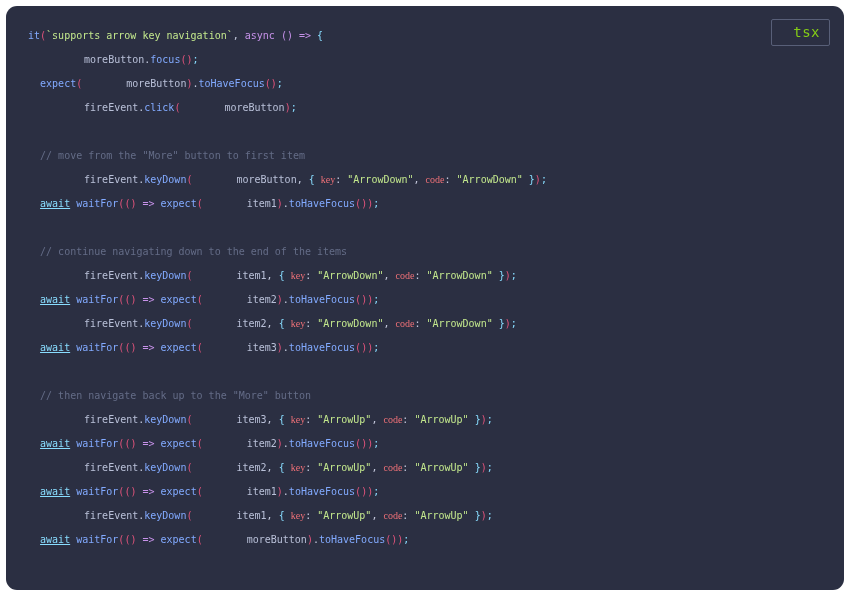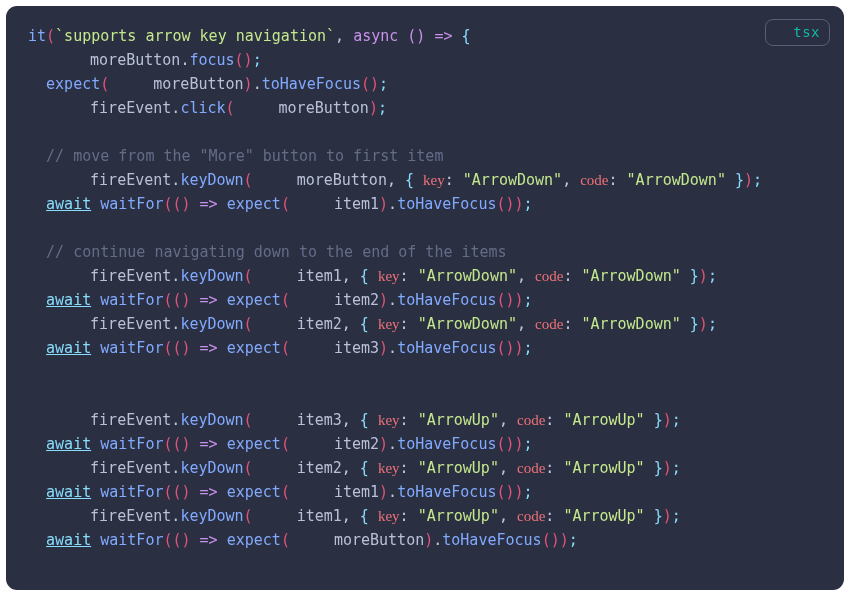--- a/index.html
+++ b/index.html
@@ -24,47 +24,47 @@
     border-radius: 11px;
     box-sizing: border-box;
     overflow: hidden;
   }
 
   .lang-badge {
     position: absolute;
     top: 13px;
     right: 14px;
     border: 1px solid #585f78;
-    border-radius: 8px;
-    color: #14b8a6;
+    border-radius: 2px;
+    color: #84cc16;
     font-family: "DejaVu Sans Mono", monospace;
     font-size: 14px;
     line-height: 1;
-    padding: 5px 9px 6px 27px;
+    padding: 5px 9px 6px 21px;
     letter-spacing: 0.5px;
     background: transparent;
     user-select: none;
   }
 
   .code-scroll {
     position: absolute;
     left: 0;
     top: 0;
     right: 0;
     bottom: 0;
     padding: 18px 16px 16px 22px;
     box-sizing: border-box;
     overflow: hidden;
   }
 
   pre.code {
     margin: 0;
     padding: 0;
     font-family: "DejaVu Sans Mono", monospace;
-    font-size: 15px;
+    font-size: 10px;
     line-height: 24px;
     color: #c3c8dc;
     white-space: pre;
     tab-size: 2;
   }
 
   .ln { display: block; min-height: 24px; }
 
   
   .t-plain   { color: #c3c8dc; }
@@ -94,21 +94,21 @@
 </span><span class="ln"><span class="t-plain">  </span><span class="t-comment">// move from the "More" button to first item</span>
 </span><span class="ln"><span class="t-plain">  </span><span class="t-ident">fireEvent</span><span class="t-plain">.</span><span class="t-fn">keyDown</span><span class="t-paren">(</span><span class="t-ident">moreButton</span><span class="t-plain">,</span><span class="t-plain"> </span><span class="t-brace">{</span><span class="t-plain"> </span><span class="t-prop">key</span><span class="t-plain">:</span><span class="t-plain"> </span><span class="t-string">"ArrowDown"</span><span class="t-plain">,</span><span class="t-plain"> </span><span class="t-prop">code</span><span class="t-plain">:</span><span class="t-plain"> </span><span class="t-string">"ArrowDown"</span><span class="t-plain"> </span><span class="t-brace">}</span><span class="t-paren">)</span><span class="t-semi">;</span>
 </span><span class="ln"><span class="t-plain">  </span><span class="t-await">await</span><span class="t-plain"> </span><span class="t-fn">waitFor</span><span class="t-paren">(</span><span class="t-paren">()</span><span class="t-plain"> </span><span class="t-arrow">=&gt;</span><span class="t-plain"> </span><span class="t-fn">expect</span><span class="t-paren">(</span><span class="t-ident">item1</span><span class="t-paren">)</span><span class="t-plain">.</span><span class="t-fn">toHaveFocus</span><span class="t-paren">(</span><span class="t-paren">))</span><span class="t-semi">;</span>
 </span><span class="ln">
 </span><span class="ln"><span class="t-plain">  </span><span class="t-comment">// continue navigating down to the end of the items</span>
 </span><span class="ln"><span class="t-plain">  </span><span class="t-ident">fireEvent</span><span class="t-plain">.</span><span class="t-fn">keyDown</span><span class="t-paren">(</span><span class="t-ident">item1</span><span class="t-plain">,</span><span class="t-plain"> </span><span class="t-brace">{</span><span class="t-plain"> </span><span class="t-prop">key</span><span class="t-plain">:</span><span class="t-plain"> </span><span class="t-string">"ArrowDown"</span><span class="t-plain">,</span><span class="t-plain"> </span><span class="t-prop">code</span><span class="t-plain">:</span><span class="t-plain"> </span><span class="t-string">"ArrowDown"</span><span class="t-plain"> </span><span class="t-brace">}</span><span class="t-paren">)</span><span class="t-semi">;</span>
 </span><span class="ln"><span class="t-plain">  </span><span class="t-await">await</span><span class="t-plain"> </span><span class="t-fn">waitFor</span><span class="t-paren">(</span><span class="t-paren">()</span><span class="t-plain"> </span><span class="t-arrow">=&gt;</span><span class="t-plain"> </span><span class="t-fn">expect</span><span class="t-paren">(</span><span class="t-ident">item2</span><span class="t-paren">)</span><span class="t-plain">.</span><span class="t-fn">toHaveFocus</span><span class="t-paren">(</span><span class="t-paren">))</span><span class="t-semi">;</span>
 </span><span class="ln"><span class="t-plain">  </span><span class="t-ident">fireEvent</span><span class="t-plain">.</span><span class="t-fn">keyDown</span><span class="t-paren">(</span><span class="t-ident">item2</span><span class="t-plain">,</span><span class="t-plain"> </span><span class="t-brace">{</span><span class="t-plain"> </span><span class="t-prop">key</span><span class="t-plain">:</span><span class="t-plain"> </span><span class="t-string">"ArrowDown"</span><span class="t-plain">,</span><span class="t-plain"> </span><span class="t-prop">code</span><span class="t-plain">:</span><span class="t-plain"> </span><span class="t-string">"ArrowDown"</span><span class="t-plain"> </span><span class="t-brace">}</span><span class="t-paren">)</span><span class="t-semi">;</span>
 </span><span class="ln"><span class="t-plain">  </span><span class="t-await">await</span><span class="t-plain"> </span><span class="t-fn">waitFor</span><span class="t-paren">(</span><span class="t-paren">()</span><span class="t-plain"> </span><span class="t-arrow">=&gt;</span><span class="t-plain"> </span><span class="t-fn">expect</span><span class="t-paren">(</span><span class="t-ident">item3</span><span class="t-paren">)</span><span class="t-plain">.</span><span class="t-fn">toHaveFocus</span><span class="t-paren">(</span><span class="t-paren">))</span><span class="t-semi">;</span>
 </span><span class="ln">
-</span><span class="ln"><span class="t-plain">  </span>
+</span><span class="ln"><span class="t-plain">  </span><span class="t-comment">// then navigate back up to the "More" button</span>
 </span><span class="ln"><span class="t-plain">  </span><span class="t-ident">fireEvent</span><span class="t-plain">.</span><span class="t-fn">keyDown</span><span class="t-paren">(</span><span class="t-ident">item3</span><span class="t-plain">,</span><span class="t-plain"> </span><span class="t-brace">{</span><span class="t-plain"> </span><span class="t-prop">key</span><span class="t-plain">:</span><span class="t-plain"> </span><span class="t-string">"ArrowUp"</span><span class="t-plain">,</span><span class="t-plain"> </span><span class="t-prop">code</span><span class="t-plain">:</span><span class="t-plain"> </span><span class="t-string">"ArrowUp"</span><span class="t-plain"> </span><span class="t-brace">}</span><span class="t-paren">)</span><span class="t-semi">;</span>
 </span><span class="ln"><span class="t-plain">  </span><span class="t-await">await</span><span class="t-plain"> </span><span class="t-fn">waitFor</span><span class="t-paren">(</span><span class="t-paren">()</span><span class="t-plain"> </span><span class="t-arrow">=&gt;</span><span class="t-plain"> </span><span class="t-fn">expect</span><span class="t-paren">(</span><span class="t-ident">item2</span><span class="t-paren">)</span><span class="t-plain">.</span><span class="t-fn">toHaveFocus</span><span class="t-paren">(</span><span class="t-paren">))</span><span class="t-semi">;</span>
 </span><span class="ln"><span class="t-plain">  </span><span class="t-ident">fireEvent</span><span class="t-plain">.</span><span class="t-fn">keyDown</span><span class="t-paren">(</span><span class="t-ident">item2</span><span class="t-plain">,</span><span class="t-plain"> </span><span class="t-brace">{</span><span class="t-plain"> </span><span class="t-prop">key</span><span class="t-plain">:</span><span class="t-plain"> </span><span class="t-string">"ArrowUp"</span><span class="t-plain">,</span><span class="t-plain"> </span><span class="t-prop">code</span><span class="t-plain">:</span><span class="t-plain"> </span><span class="t-string">"ArrowUp"</span><span class="t-plain"> </span><span class="t-brace">}</span><span class="t-paren">)</span><span class="t-semi">;</span>
 </span><span class="ln"><span class="t-plain">  </span><span class="t-await">await</span><span class="t-plain"> </span><span class="t-fn">waitFor</span><span class="t-paren">(</span><span class="t-paren">()</span><span class="t-plain"> </span><span class="t-arrow">=&gt;</span><span class="t-plain"> </span><span class="t-fn">expect</span><span class="t-paren">(</span><span class="t-ident">item1</span><span class="t-paren">)</span><span class="t-plain">.</span><span class="t-fn">toHaveFocus</span><span class="t-paren">(</span><span class="t-paren">))</span><span class="t-semi">;</span>
 </span><span class="ln"><span class="t-plain">  </span><span class="t-ident">fireEvent</span><span class="t-plain">.</span><span class="t-fn">keyDown</span><span class="t-paren">(</span><span class="t-ident">item1</span><span class="t-plain">,</span><span class="t-plain"> </span><span class="t-brace">{</span><span class="t-plain"> </span><span class="t-prop">key</span><span class="t-plain">:</span><span class="t-plain"> </span><span class="t-string">"ArrowUp"</span><span class="t-plain">,</span><span class="t-plain"> </span><span class="t-prop">code</span><span class="t-plain">:</span><span class="t-plain"> </span><span class="t-string">"ArrowUp"</span><span class="t-plain"> </span><span class="t-brace">}</span><span class="t-paren">)</span><span class="t-semi">;</span>
 </span><span class="ln"><span class="t-plain">  </span><span class="t-await">await</span><span class="t-plain"> </span><span class="t-fn">waitFor</span><span class="t-paren">(</span><span class="t-paren">()</span><span class="t-plain"> </span><span class="t-arrow">=&gt;</span><span class="t-plain"> </span><span class="t-fn">expect</span><span class="t-paren">(</span><span class="t-ident">moreButton</span><span class="t-paren">)</span><span class="t-plain">.</span><span class="t-fn">toHaveFocus</span><span class="t-paren">(</span><span class="t-paren">))</span><span class="t-semi">;</span>
 </span><span class="ln">
 </span></pre>
   </div>
 

